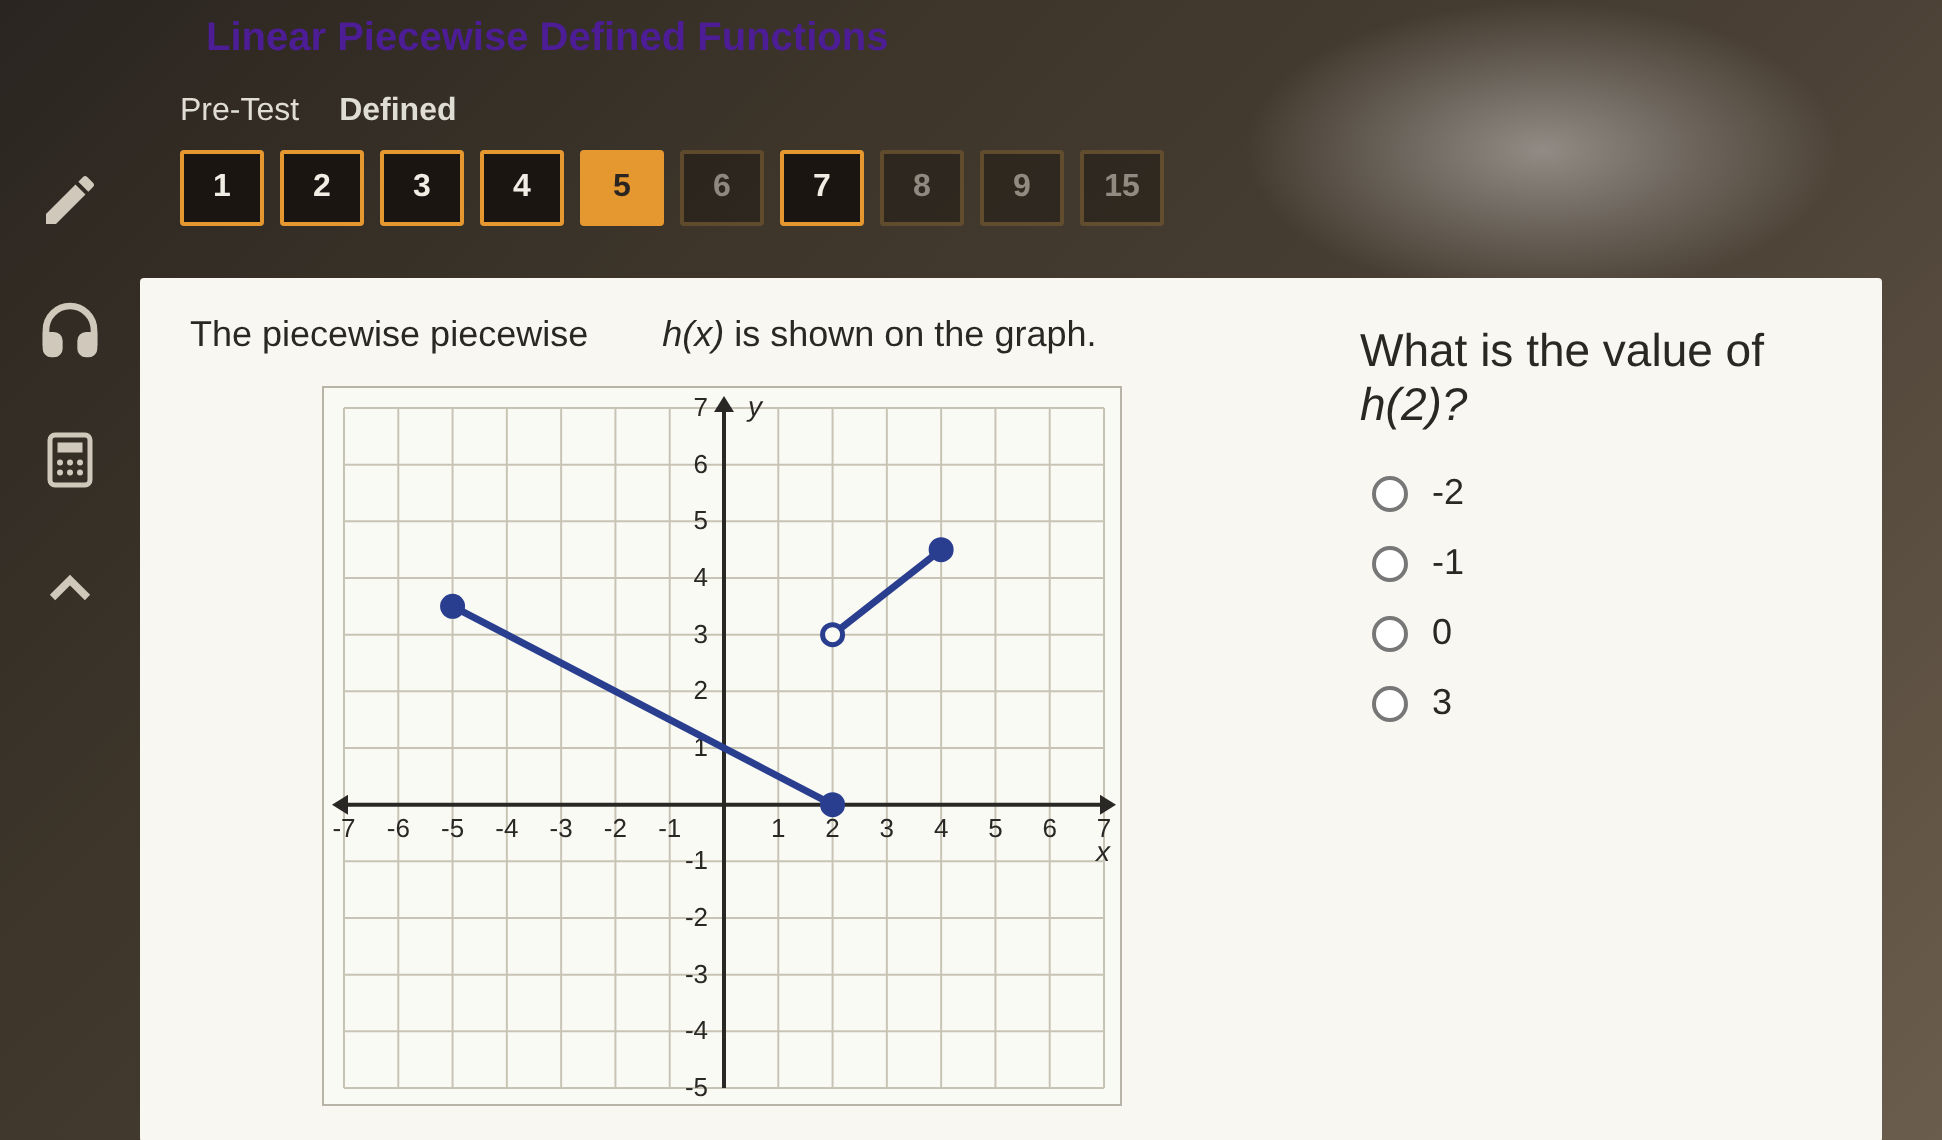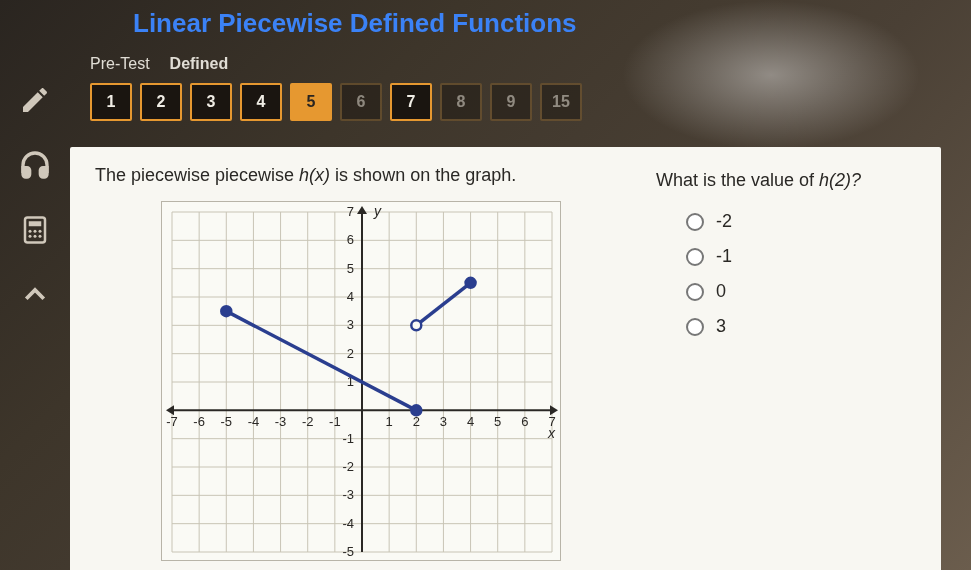--- a/index.html
+++ b/index.html
@@ -40,24 +40,24 @@
     }
     .main {
       flex: 1;
       padding-top: 0;
     }
     .header {
       padding: 8px 20px;
       color: #fff;
     }
     .title {
-      font-size: 26px;
+      font-size: 20px;
       font-weight: bold;
-      color: #3b82f6;
-      margin-left: 43px;
+      color: #4c1d95;
+      margin-left: 13px;
     }
     .tabs {
       display: flex;
       gap: 20px;
       margin-top: 16px;
     }
     .tab {
       font-size: 16px;
       color: #e0ddd5;
       cursor: pointer;
@@ -99,33 +99,34 @@
       display: flex;
       gap: 30px;
       border-radius: 2px;
     }
     .left-col { flex: 1; }
     .prompt {
       font-size: 18px;
       color: #2a2825;
       margin-bottom: 15px;
     }
-    .prompt em { font-style: italic; }
+    .prompt em { font-style: italic; margin-left: 32px; }
     .graph-wrap {
       display: flex;
       justify-content: center;
     }
     .right-col {
       width: 260px;
       padding-top: 5px;
     }
     .question {
-      font-size: 18px;
+      font-size: 23px;
       color: #2a2825;
       margin-bottom: 20px;
+      margin-left: 24px;
     }
     .options {
       list-style: none;
       padding-left: 30px;
     }
     .option {
       display: flex;
       align-items: center;
       gap: 12px;
       margin-bottom: 14px;

